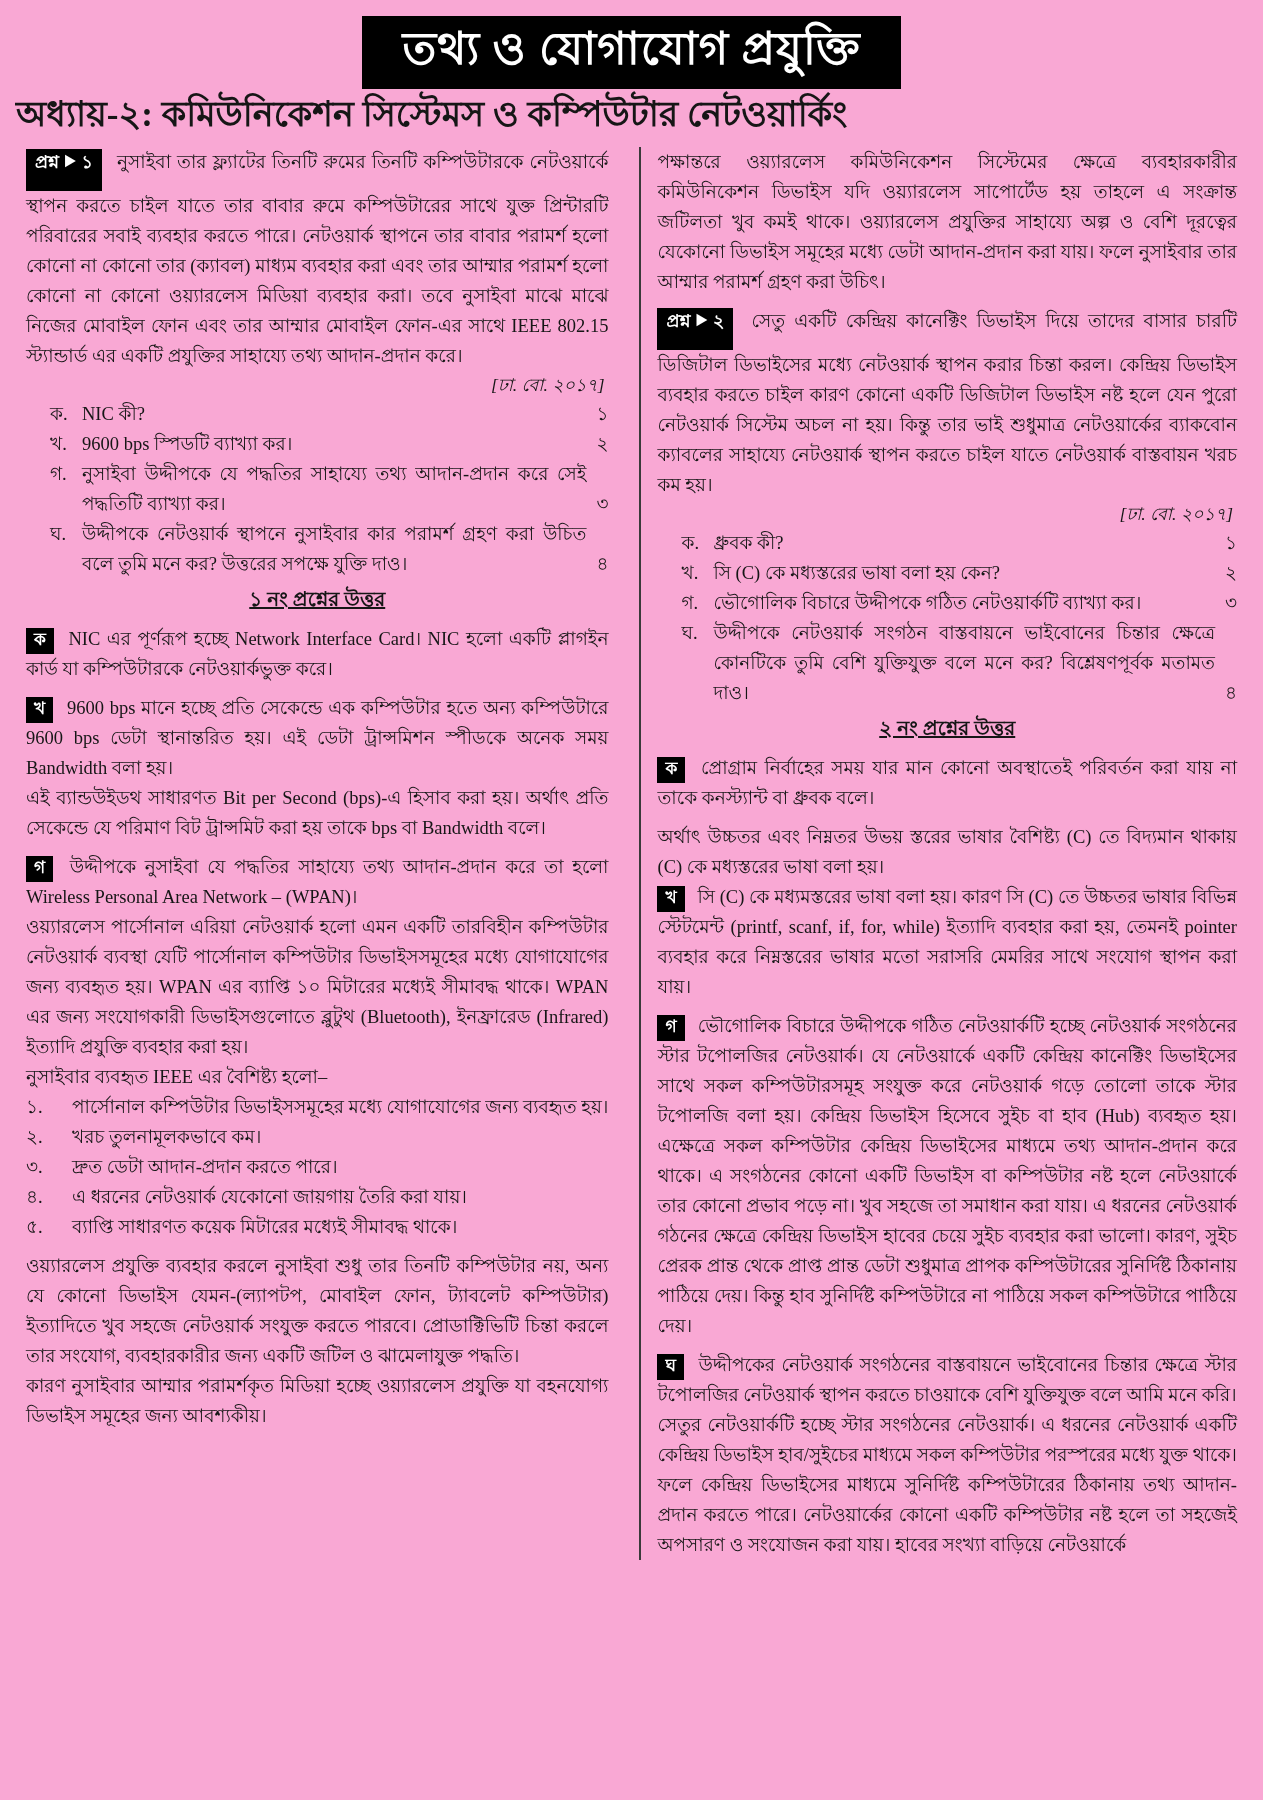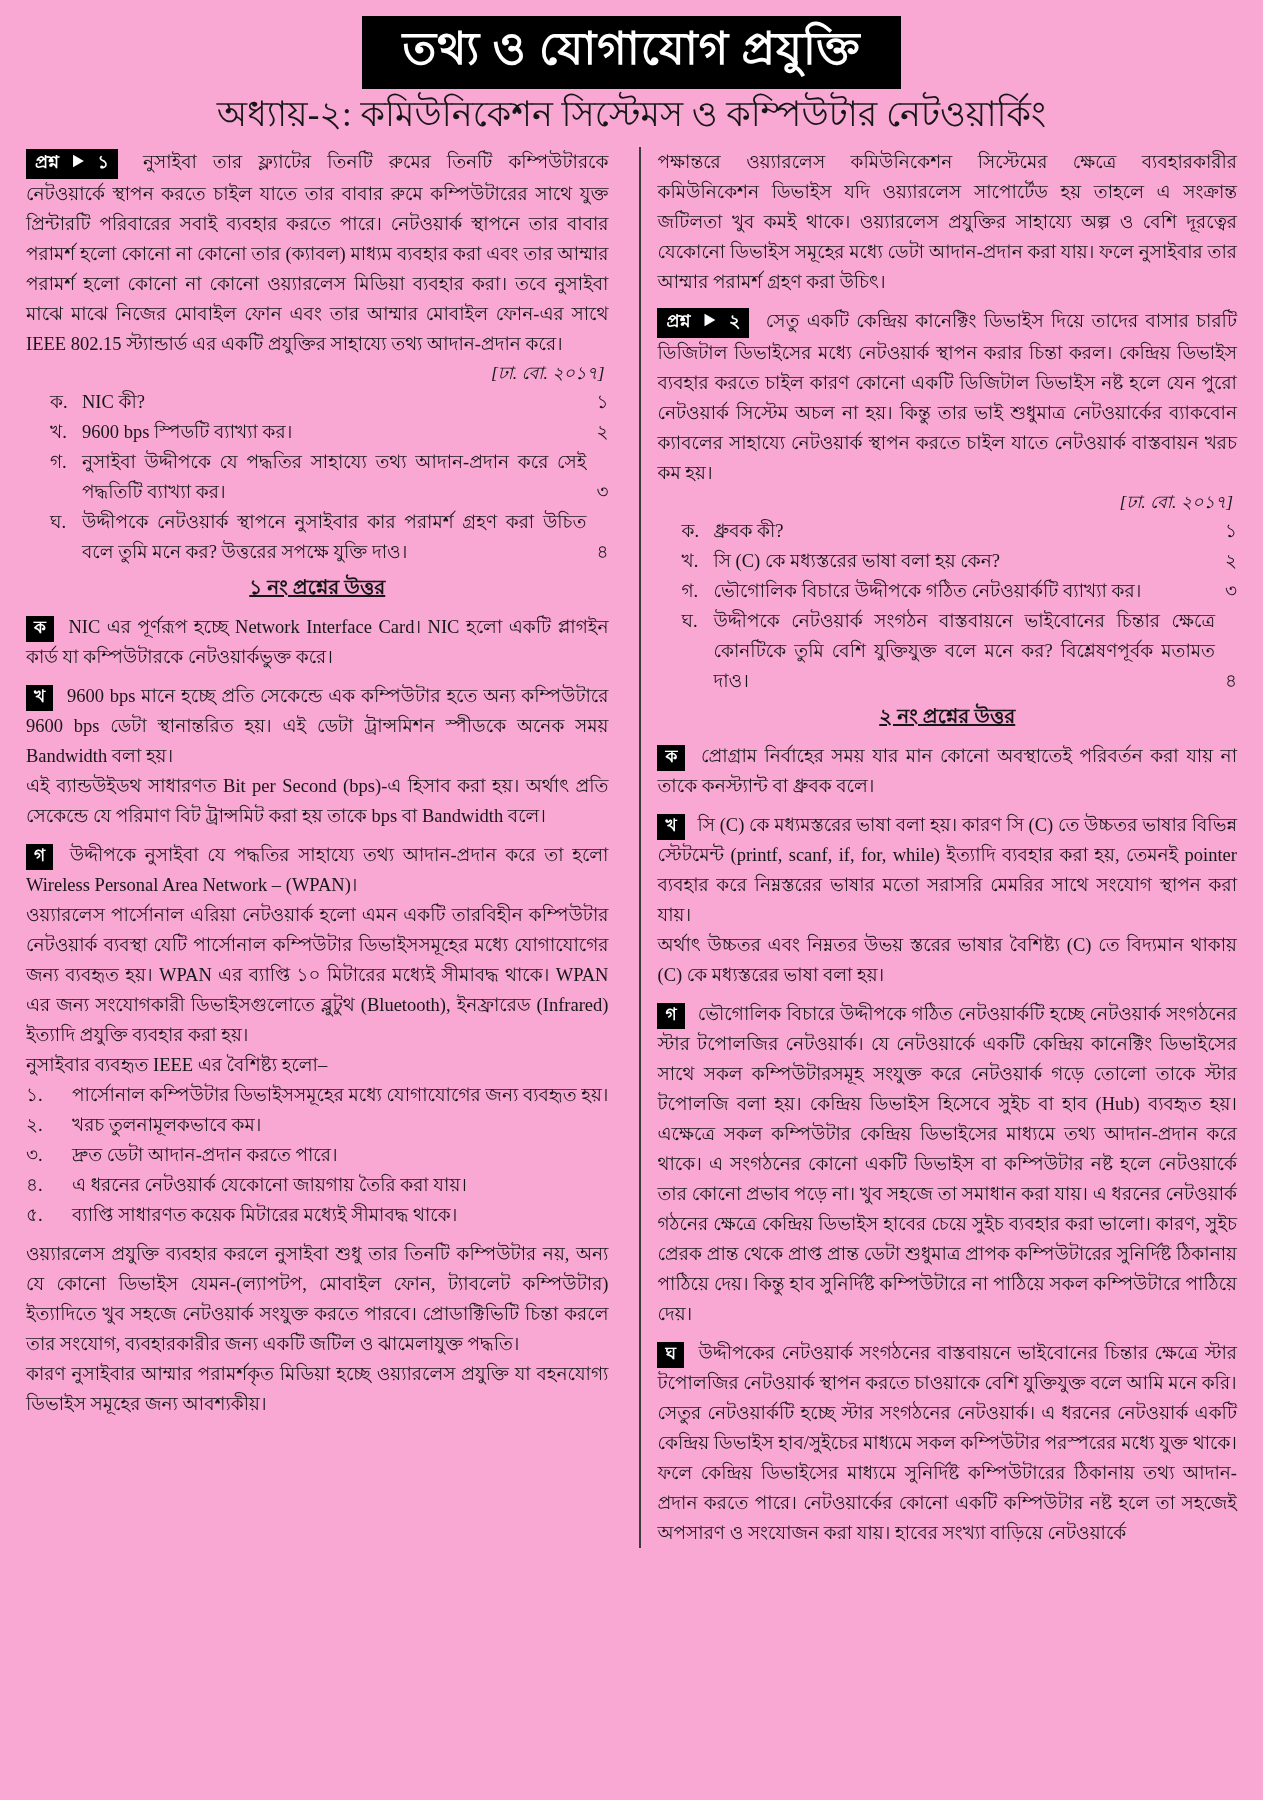--- a/index.html
+++ b/index.html
@@ -24,23 +24,23 @@
     background:#000;
     color:#fff;
     font-size:45px;
     font-weight:bold;
     line-height:1.35;
     padding:3px 40px 9px 40px;
     letter-spacing:1px;
   }
   .chapter{
     margin:2px 16px 10px 16px;
-    text-align:center;
+    text-align:left;
     font-size:35px;
-    font-weight:normal;
+    font-weight:bold;
     line-height:1.25;
   }
   
   .columns{
     display:flex;
     padding:0 26px;
     align-items:stretch;
   }
   .col{
     width:50%;
@@ -50,27 +50,27 @@
     text-align:justify;
   }
   .col-left{ padding-right:15px; }
   .col-right{ padding-left:16px; border-left:2px solid #3a3a3a;margin-left:16px; }
   p{ margin:0; }
   .block{ margin-top:9px; }
   
   .qtag{
     display:inline-flex;
     align-items:center;
-    gap:13px;
+    gap:5px;
     background:#000;
     color:#fff;
     font-weight:bold;
     font-size:17.5px;
     line-height:26px;
-    padding:0 9px 4px 9px;
+    padding:0 9px 16px 9px;
     margin-right:9px;
     vertical-align:baseline;
     white-space:nowrap;
   }
   .qtag .tri{ font-size:14px; line-height:1; }
   
   .atag{
     display:inline-block;
     background:#000;
     color:#fff;
@@ -247,25 +247,25 @@
       <div class="ans-header">
         <span>২ নং প্রশ্নের উত্তর</span>
       </div>
 
       <p class="block">
         <span class="atag">ক</span>
         <span>প্রোগ্রাম নির্বাহের সময় যার মান কোনো অবস্থাতেই পরিবর্তন করা যায় না তাকে কনস্ট্যান্ট বা ধ্রুবক বলে।</span>
       </p>
 
       <div class="block">
+        <p>অর্থাৎ উচ্চতর এবং নিম্নতর উভয় স্তরের ভাষার বৈশিষ্ট্য (C) তে বিদ্যমান থাকায় (C) কে মধ্যস্তরের ভাষা বলা হয়।</p>
         <p>
           <span class="atag">খ</span>
           <span>সি (C) কে মধ্যমস্তরের ভাষা বলা হয়। কারণ সি (C) তে উচ্চতর ভাষার বিভিন্ন স্টেটমেন্ট (printf, scanf, if, for, while) ইত্যাদি ব্যবহার করা হয়, তেমনই pointer ব্যবহার করে নিম্নস্তরের ভাষার মতো সরাসরি মেমরির সাথে সংযোগ স্থাপন করা যায়।</span>
         </p>
-        <p>অর্থাৎ উচ্চতর এবং নিম্নতর উভয় স্তরের ভাষার বৈশিষ্ট্য (C) তে বিদ্যমান থাকায় (C) কে মধ্যস্তরের ভাষা বলা হয়।</p>
       </div>
 
       <p class="block">
         <span class="atag">গ</span>
         <span>ভৌগোলিক বিচারে উদ্দীপকে গঠিত নেটওয়ার্কটি হচ্ছে নেটওয়ার্ক সংগঠনের স্টার টপোলজির নেটওয়ার্ক। যে নেটওয়ার্কে একটি কেন্দ্রিয় কানেক্টিং ডিভাইসের সাথে সকল কম্পিউটারসমূহ সংযুক্ত করে নেটওয়ার্ক গড়ে তোলো তাকে স্টার টপোলজি বলা হয়। কেন্দ্রিয় ডিভাইস হিসেবে সুইচ বা হাব (Hub) ব্যবহৃত হয়। এক্ষেত্রে সকল কম্পিউটার কেন্দ্রিয় ডিভাইসের মাধ্যমে তথ্য আদান-প্রদান করে থাকে। এ সংগঠনের কোনো একটি ডিভাইস বা কম্পিউটার নষ্ট হলে নেটওয়ার্কে তার কোনো প্রভাব পড়ে না। খুব সহজে তা সমাধান করা যায়। এ ধরনের নেটওয়ার্ক গঠনের ক্ষেত্রে কেন্দ্রিয় ডিভাইস হাবের চেয়ে সুইচ ব্যবহার করা ভালো। কারণ, সুইচ প্রেরক প্রান্ত থেকে প্রাপ্ত প্রান্ত ডেটা শুধুমাত্র প্রাপক কম্পিউটারের সুনির্দিষ্ট ঠিকানায় পাঠিয়ে দেয়। কিন্তু হাব সুনির্দিষ্ট কম্পিউটারে না পাঠিয়ে সকল কম্পিউটারে পাঠিয়ে দেয়।</span>
       </p>
 
       <div class="block">
         <p>
           <span class="atag">ঘ</span>

